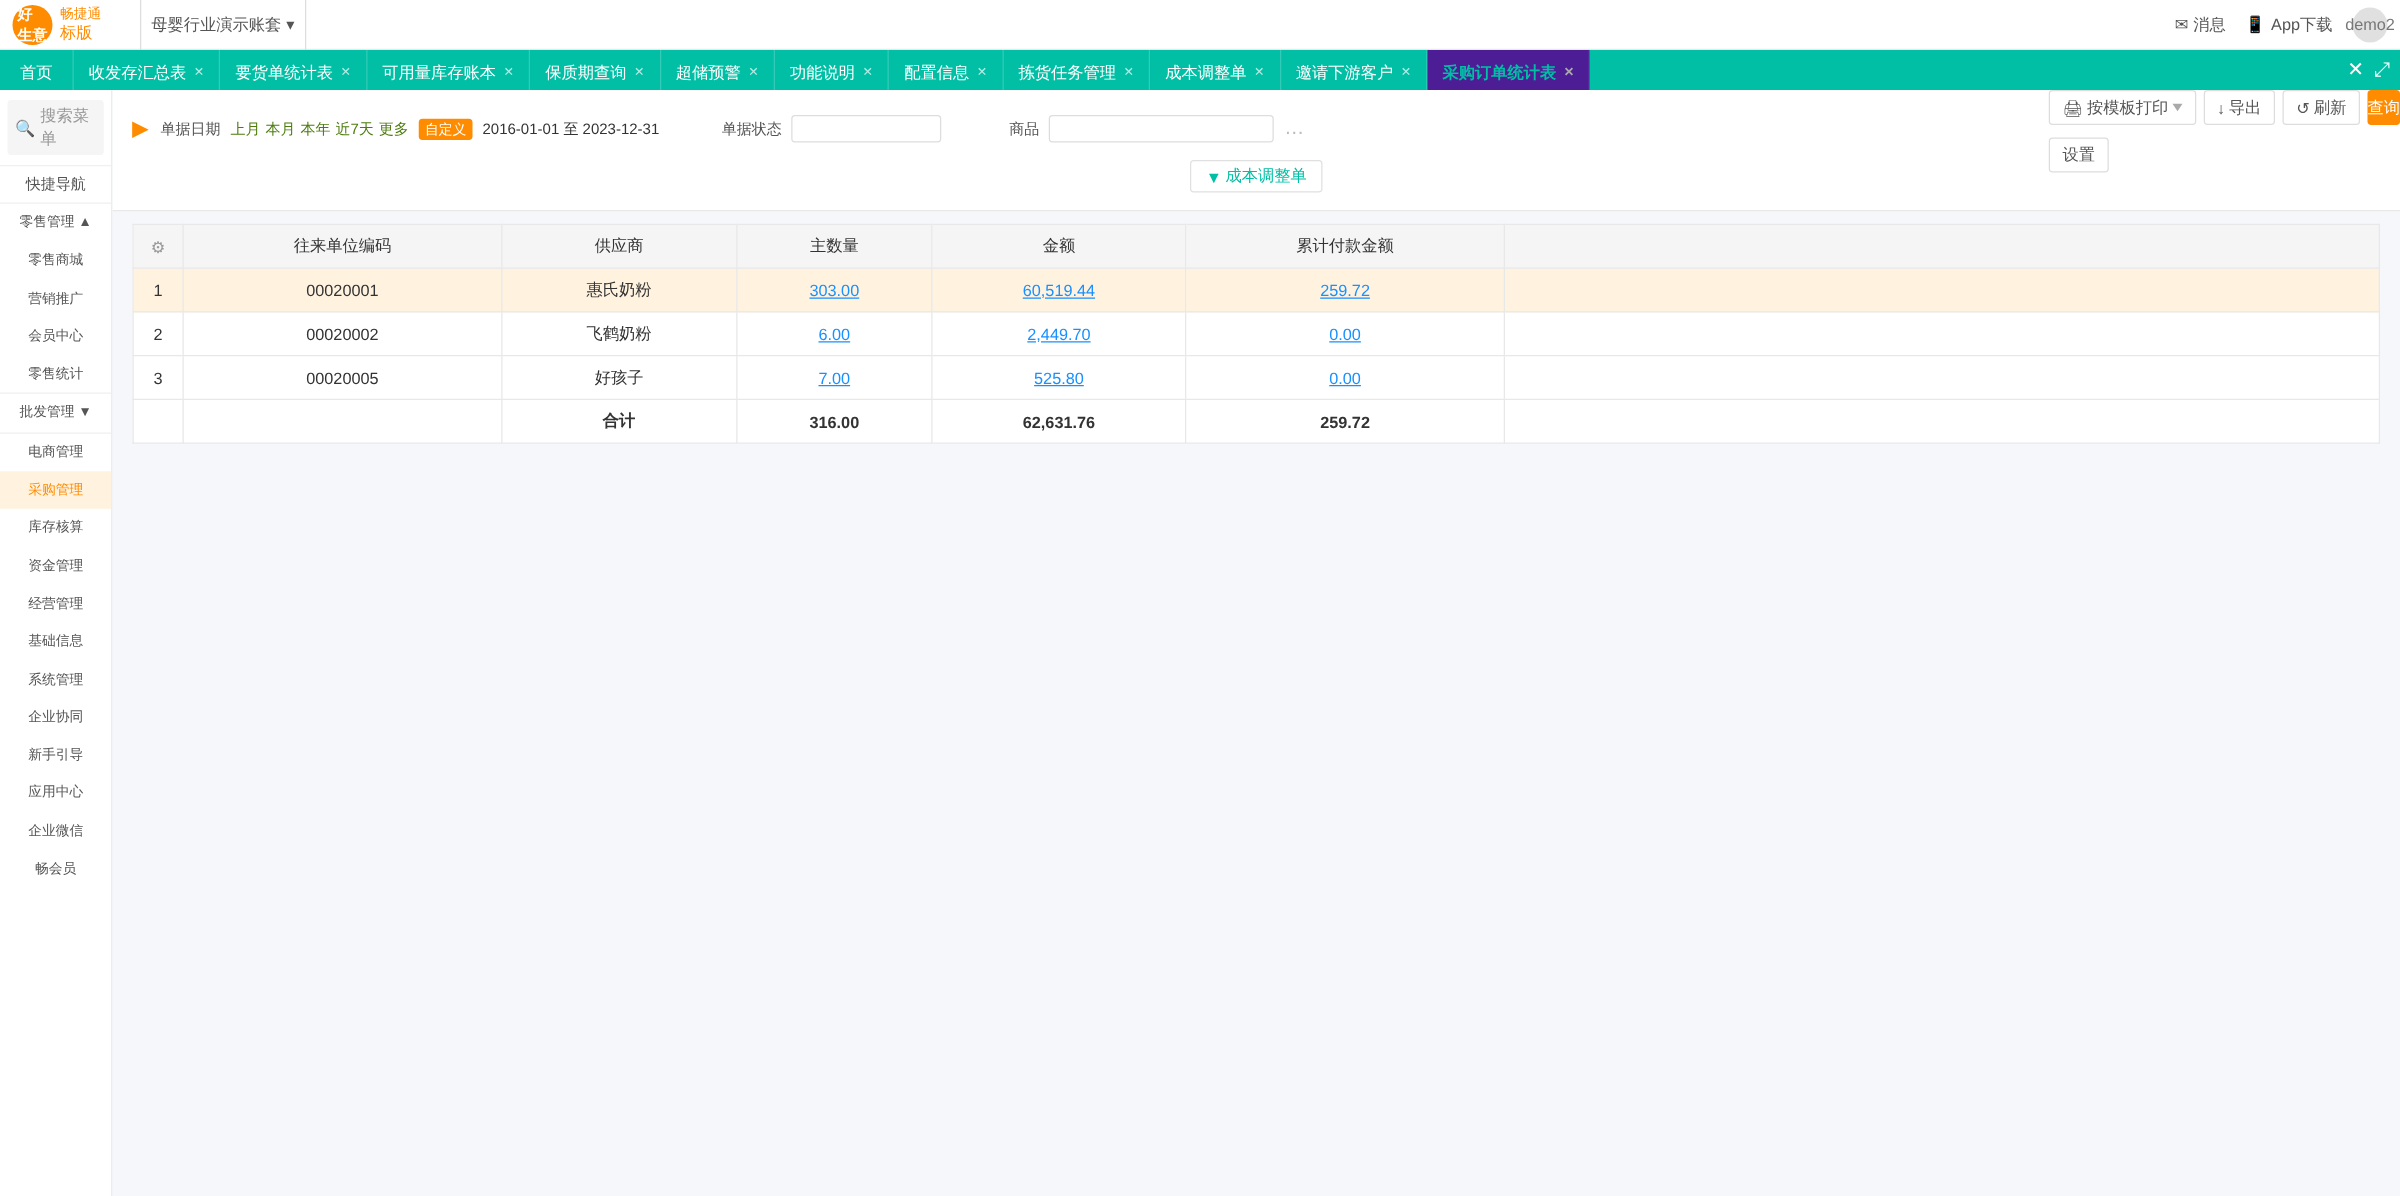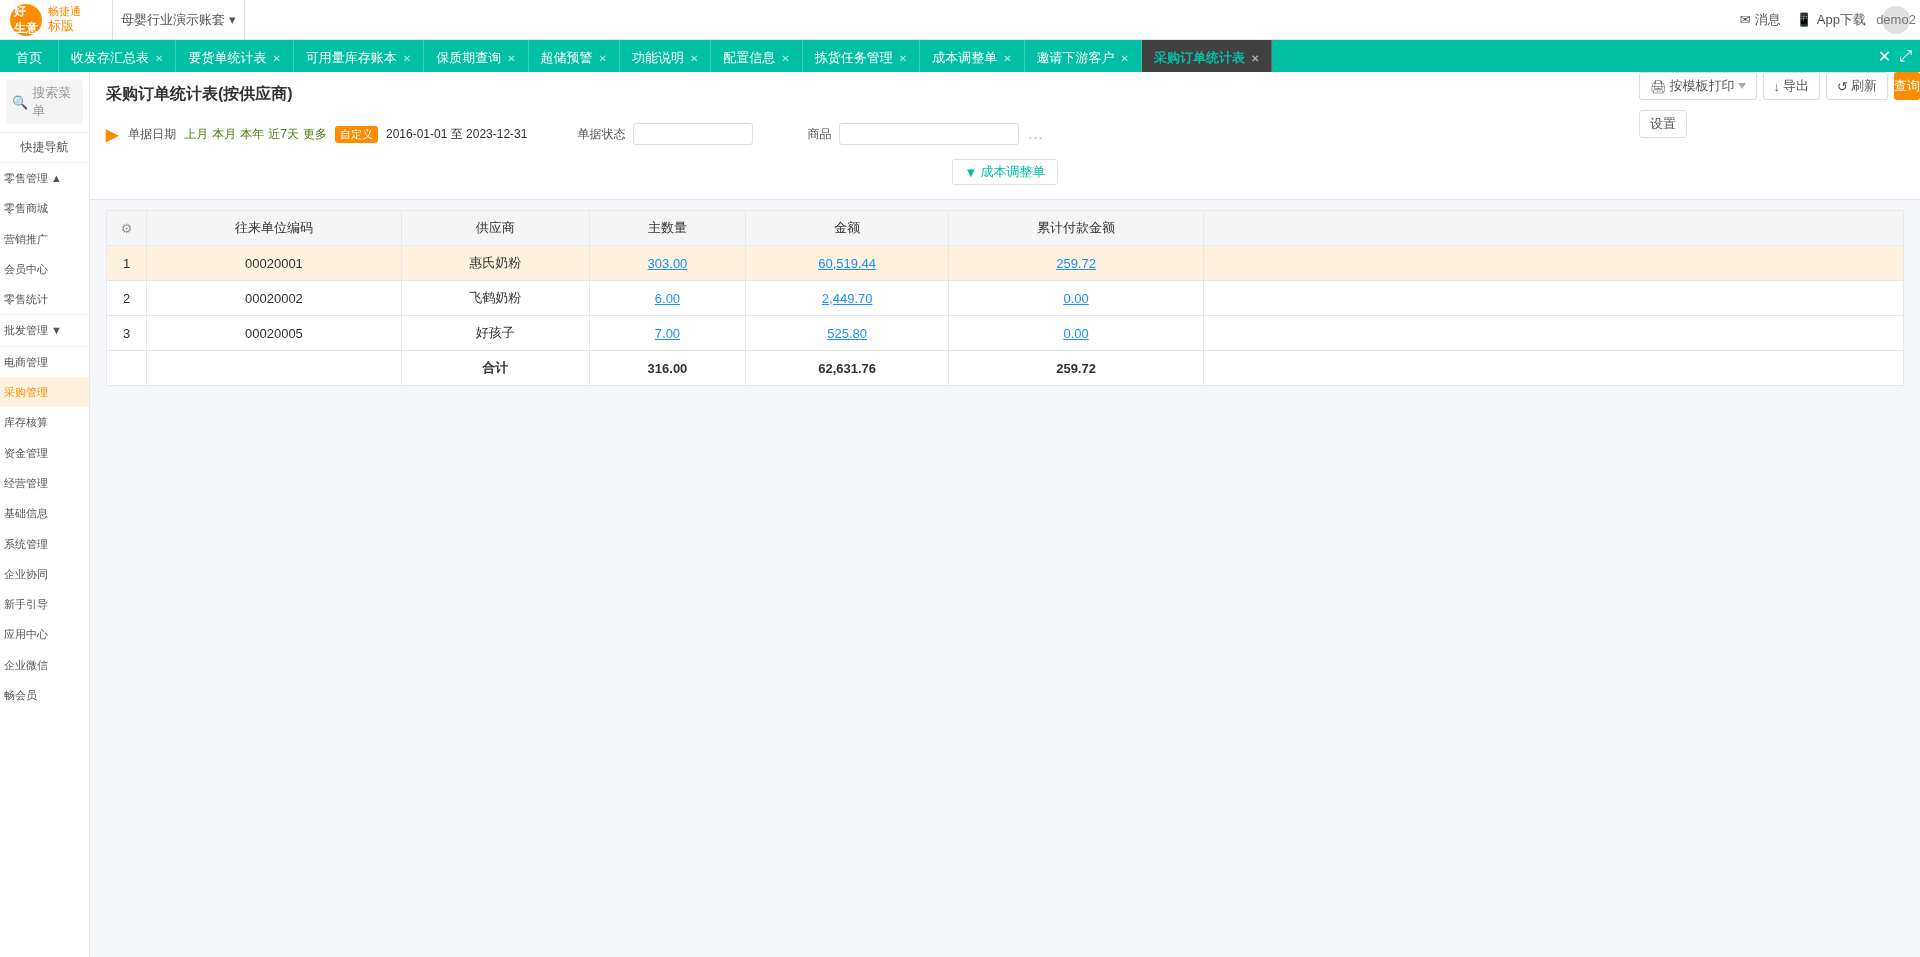--- a/index.html
+++ b/index.html
@@ -20,38 +20,38 @@
 
     
     .nav-tabs {
       background: #00bfa5; display: flex; height: 32px; overflow: hidden;
     }
     .nav-tab {
       display: flex; align-items: center; gap: 4px; padding: 0 12px; height: 36px;
       color: #fff; cursor: pointer; font-size: 13px; white-space: nowrap; border-right: 1px solid rgba(255,255,255,0.2);
       position: relative;
     }
-    .nav-tab.active { background: #404040; color: #00bfa5; font-weight: bold; }
+    .nav-tab.active { background: #4c1d95; color: #00bfa5; font-weight: bold; }
     .nav-tab .close-btn { font-size: 10px; color: rgba(255,255,255,0.7); margin-left: 2px; }
     .nav-tab.active .close-btn { color: #aaa; }
     .nav-tab-home { padding: 0 16px; font-size: 13px; }
     .nav-right-btns { margin-left: auto; display: flex; align-items: center; gap: 8px; padding-right: 8px; }
     .nav-icon-btn { color: #fff; cursor: pointer; font-size: 16px; }
 
     
     .main-layout { display: flex; flex: 1; overflow: hidden; }
 
     
     .sidebar { width: 90px; background: #fff; border-right: 1px solid #e8e8e8; display: flex; flex-direction: column; overflow-y: auto; }
     .sidebar-search { padding: 8px 6px; border-bottom: 1px solid #f0f0f0; cursor: pointer; }
     .sidebar-search-inner { display: flex; align-items: center; gap: 4px; background: #f5f5f5; border-radius: 3px; padding: 4px 6px; font-size: 12px; color: #999; }
     .sidebar-nav-item { padding: 6px 8px; text-align: center; color: #555; font-size: 12px; cursor: pointer; }
     .sidebar-section { border-bottom: 1px solid #f0f0f0; }
     .sidebar-item {
-      display: flex; flex-direction: column; align-items: flex-start; padding: 8px 4px;
+      display: flex; flex-direction: column; align-items: center; padding: 8px 4px;
       cursor: pointer; color: #555; font-size: 12px; text-align: center; gap: 2px;
     }
     .sidebar-item.active { color: #ff8c00; background: #fff3e0; }
     .sidebar-item-label { font-size: 11px; line-height: 1.3; }
 
     
     .content-area { flex: 1; display: flex; flex-direction: column; overflow: hidden; background: #f5f7fa; }
 
     
     .page-header { background: #fff; padding: 12px 16px 8px; border-bottom: 1px solid #e8e8e8; }
@@ -247,21 +247,20 @@
     <div class="sidebar-item">
       <span class="sidebar-item-label">企业微信</span>
     </div>
     <div class="sidebar-item">
       <span class="sidebar-item-label">畅会员</span>
     </div>
   </div>
 
   <div class="content-area">
     <div class="page-header page-header-relative">
-      <div class="page-title">采购订单统计表(按供应商)</div>
 
       <div class="top-right-actions">
         <div class="top-right-row">
           <button class="btn-template">
             <span>🖨</span>
             <span>按模板打印</span>
             <span class="chevron-down"></span>
           </button>
           <button class="btn-export">
             <span>↓</span>

